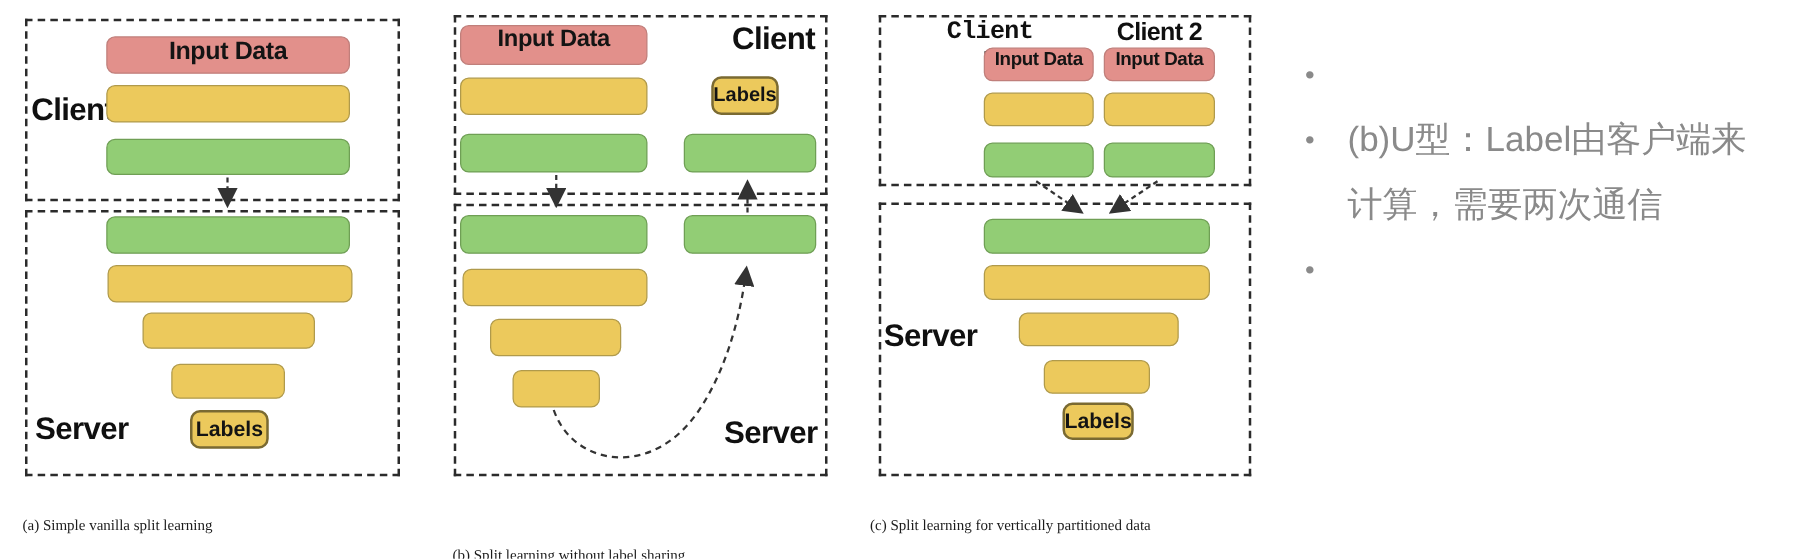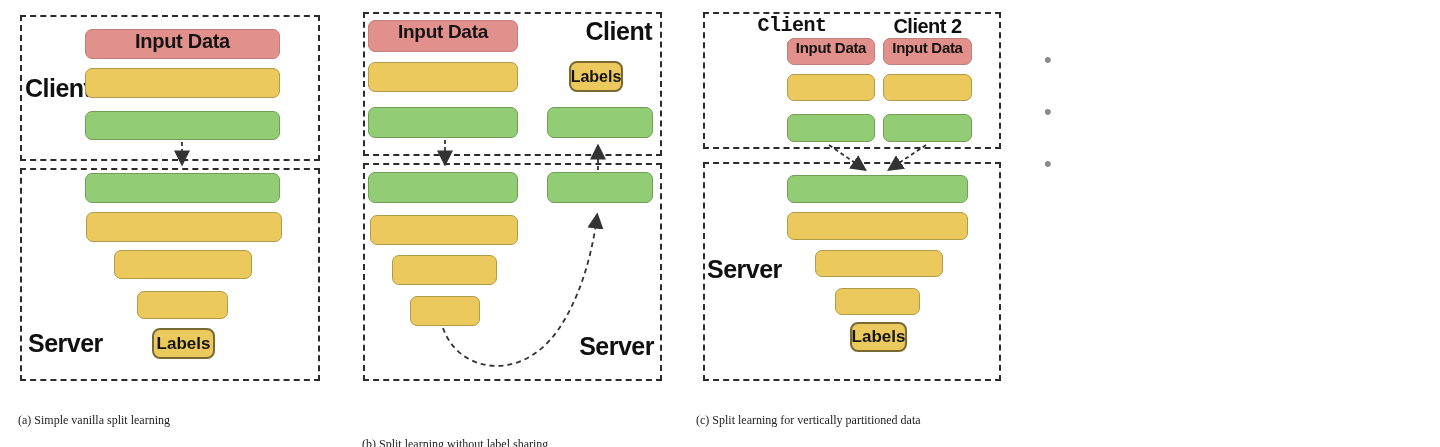--- a/index.html
+++ b/index.html
@@ -110,17 +110,18 @@
   <path d="M829,145 L864,169" stroke="#333333" stroke-width="1.8" stroke-dasharray="4 3" fill="none" marker-end="url(#arr)"></path>
   <path d="M926,145 L890,169" stroke="#333333" stroke-width="1.8" stroke-dasharray="4 3" fill="none" marker-end="url(#arr)"></path>
 </svg>
 
 <div class="notes">
   <div class="bullet-row">
     <span class="bullet-marker">•</span>
   </div>
   <div class="bullet-row">
     <span class="bullet-marker">•</span>
+    <span class="bullet-text">(b)U型：Label由客户端来计算，需要两次通信</span>
   </div>
   <div class="bullet-row">
     <span class="bullet-marker">•</span>
   </div>
 </div>
 
 </body></html>

